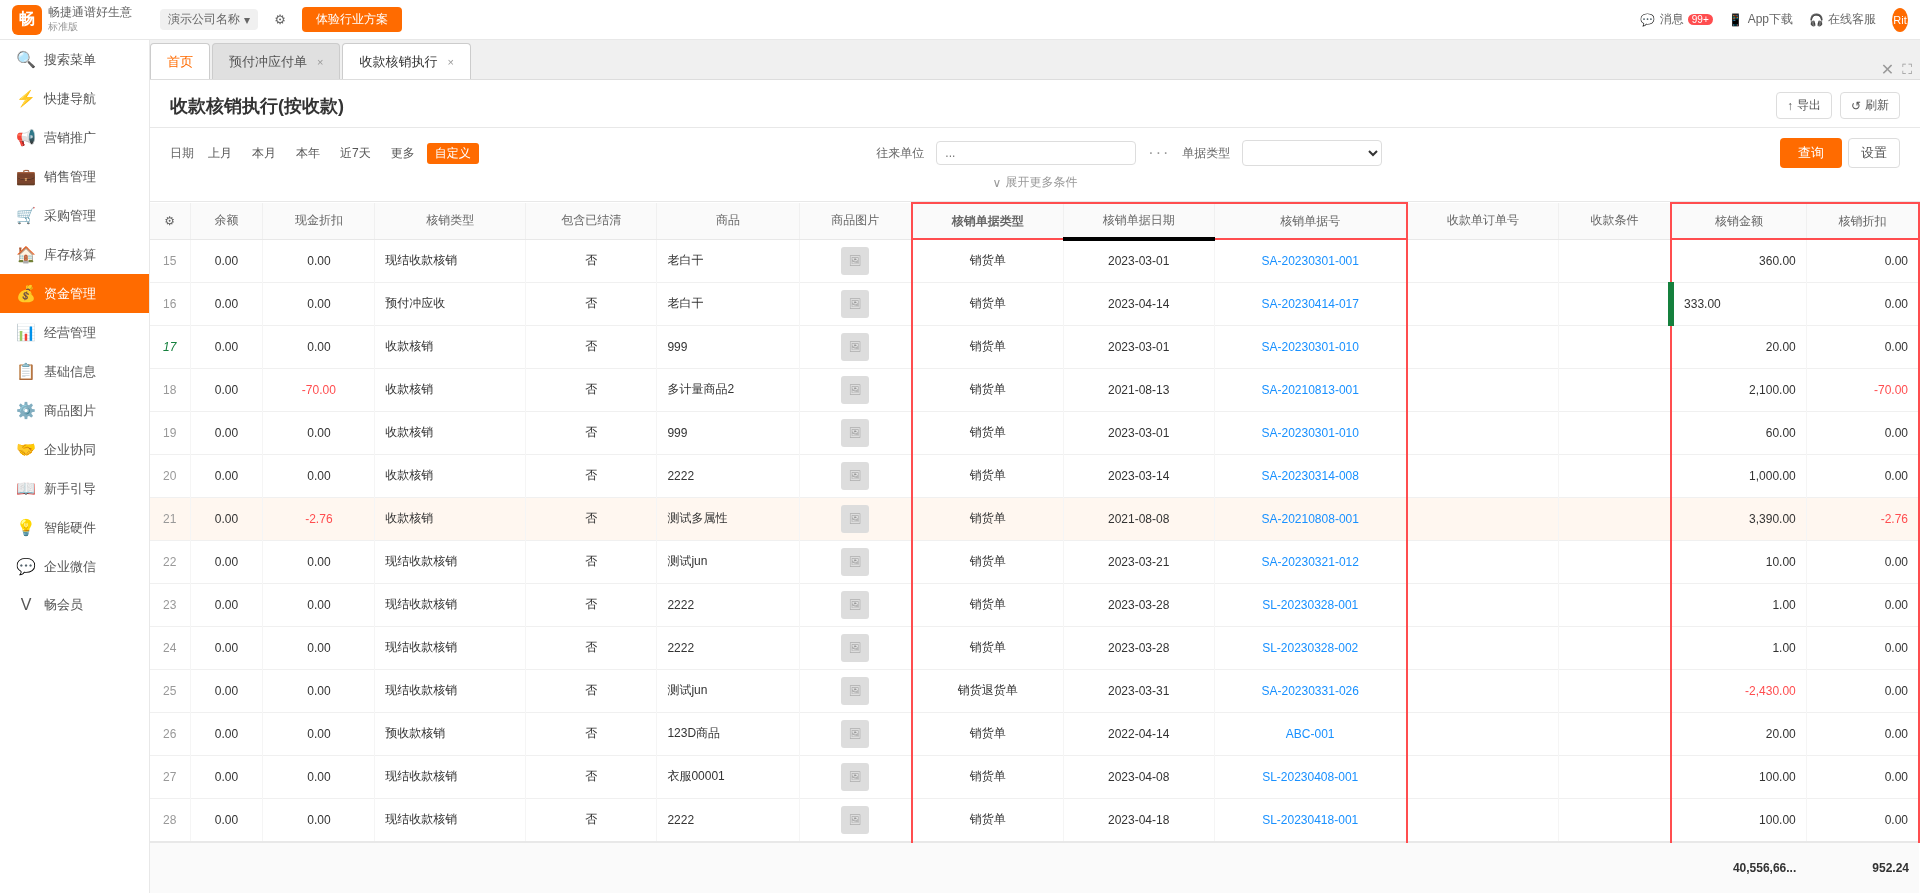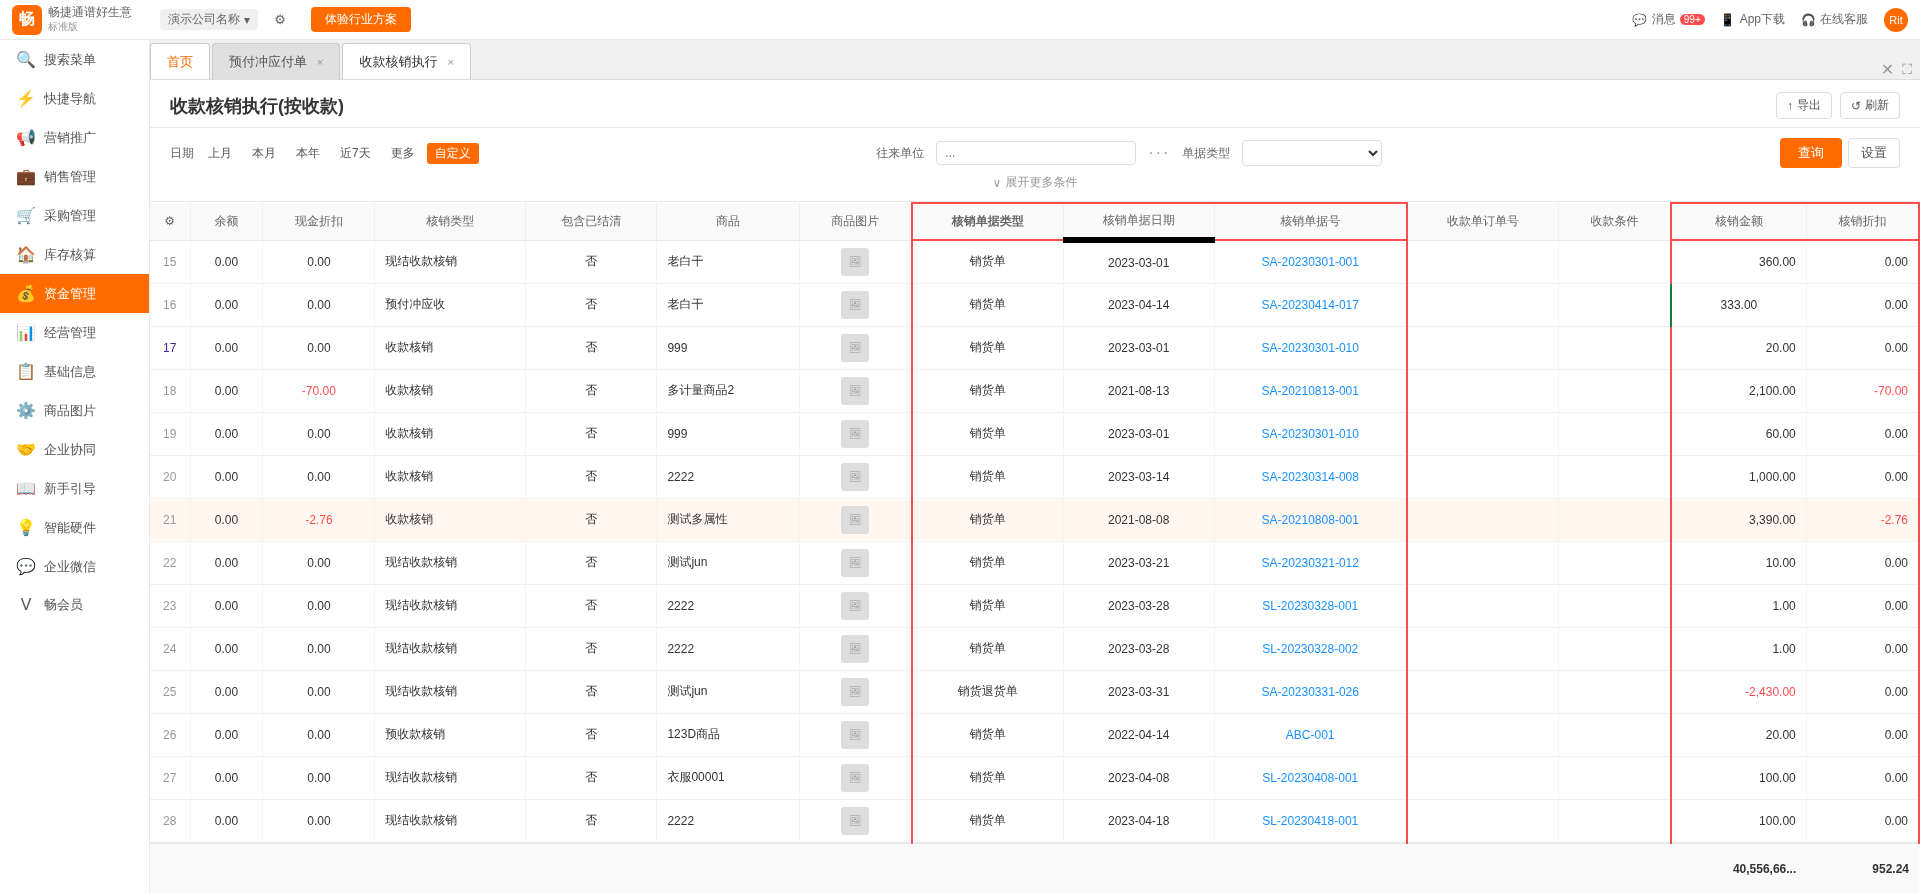--- a/index.html
+++ b/index.html
@@ -42,33 +42,33 @@
       font-size: 12px; color: #666;
     }
     .gear-btn {
       width: 28px; height: 28px;
       display: flex; align-items: center; justify-content: center;
       cursor: pointer; color: #666;
     }
     .solution-btn {
       background: #ff6b00; color: white;
       border: none; border-radius: 4px;
-      padding: 4px 14px; font-size: 12px; cursor: pointer; margin-left: 9px;
+      padding: 4px 14px; font-size: 12px; cursor: pointer;
     }
     .top-bar-right {
       display: flex; align-items: center; gap: 16px;
       font-size: 12px; color: #666;
     }
     .badge-item { display: flex; align-items: center; gap: 4px; position: relative; }
     .badge-count {
       background: #ff4d4f; color: white; border-radius: 10px;
       padding: 0 4px; font-size: 10px; min-width: 18px; text-align: center;
     }
     .user-avatar {
-      width: 24px; height: 24px; border-radius: 50%;
+      width: 16px; height: 24px; border-radius: 50%;
       background: #ff6b00; color: white;
       display: flex; align-items: center; justify-content: center; font-size: 11px;
     }
 
     
     .main-layout { display: flex; height: calc(893px - 40px); }
 
     
     .sidebar {
       width: 150px; background: white;
@@ -374,21 +374,21 @@
               <th style="width:40px;">
                 <span>⚙</span>
               </th>
               <th>余额</th>
               <th>现金折扣</th>
               <th>核销类型</th>
               <th>包含已结清</th>
               <th>商品</th>
               <th>商品图片</th>
               <th style="border-left:2px solid #ff4d4f;border-top:2px solid #ff4d4f;border-bottom:2px solid #ff4d4f;font-weight:bold;">核销单据类型</th>
-              <th style="border-top:2px solid #ff4d4f;border-bottom:6px solid #000000;">核销单据日期</th>
+              <th style="border-top:2px solid #ff4d4f;border-bottom:4px solid #000000;">核销单据日期</th>
               <th style="border-right:2px solid #ff4d4f;border-top:2px solid #ff4d4f;border-bottom:2px solid #ff4d4f;">核销单据号</th>
               <th>收款单订单号</th>
               <th>收款条件</th>
               <th style="border-left:2px solid #ff4d4f;border-top:2px solid #ff4d4f;border-bottom:2px solid #ff4d4f;">核销金额</th>
               <th style="border-right:2px solid #ff4d4f;border-top:2px solid #ff4d4f;border-bottom:2px solid #ff4d4f;">核销折扣</th>
             </tr>
           </thead>
           <tbody id="table-body">
           <tr>
     <td style="color:#999;">15</td>
@@ -416,25 +416,25 @@
     <td>否</td>
     <td class="td-left">老白干</td>
     <td>
                   <div style="width:28px;height:28px;background:#ddd;border-radius:3px;display:flex;align-items:center;justify-content:center;margin:auto;font-size:10px;color:#999;">🖼</div>
                 </td>
     <td style="border-left:2px solid #ff4d4f;">销货单</td>
     <td>2023-04-14</td>
     <td style="border-right:2px solid #ff4d4f;"><a class="link-text">SA-20230414-017</a></td>
     <td></td>
     <td></td>
-    <td style="text-align:center;border-left:2px solid #15803d;" class="">333.00</td>
-    <td style="text-align:right;border-right:2px solid #ff4d4f;" class="">0.00</td>
-  </tr>
-              <tr>
-    <td style="color:#4c1d95;">17</td>
+    <td style="text-align:left;border-left:6px solid #15803d;" class="">333.00</td>
+    <td style="text-align:right;border-right:2px solid #ff4d4f;" class="">0.00</td>
+  </tr>
+              <tr>
+    <td style="color:#15803d;font-style:italic;">17</td>
     <td>0.00</td>
     <td class="">0.00</td>
     <td class="td-left">收款核销</td>
     <td>否</td>
     <td class="td-left">999</td>
     <td>
                   <div style="width:28px;height:28px;background:#ddd;border-radius:3px;display:flex;align-items:center;justify-content:center;margin:auto;font-size:10px;color:#999;">🖼</div>
                 </td>
     <td style="border-left:2px solid #ff4d4f;">销货单</td>
     <td>2023-03-01</td>

